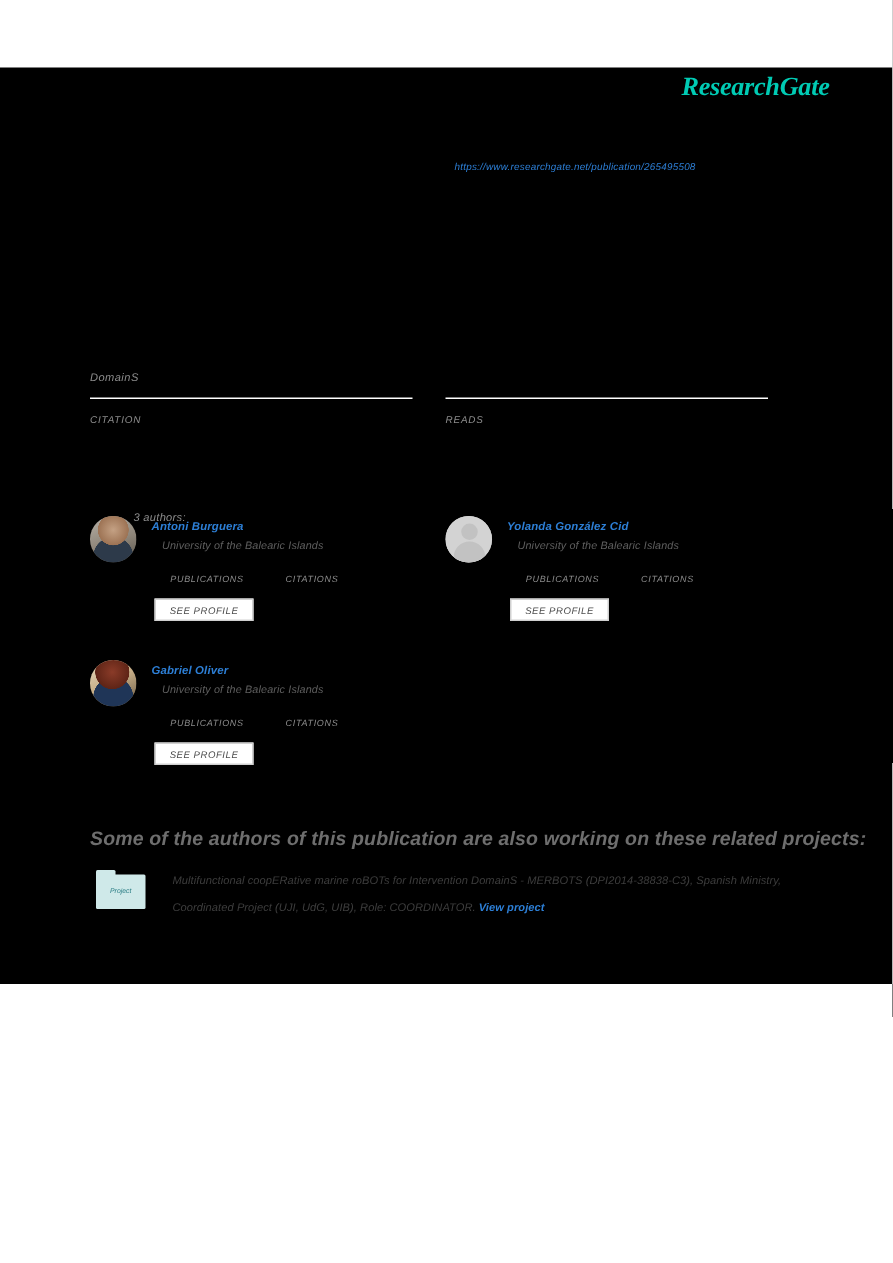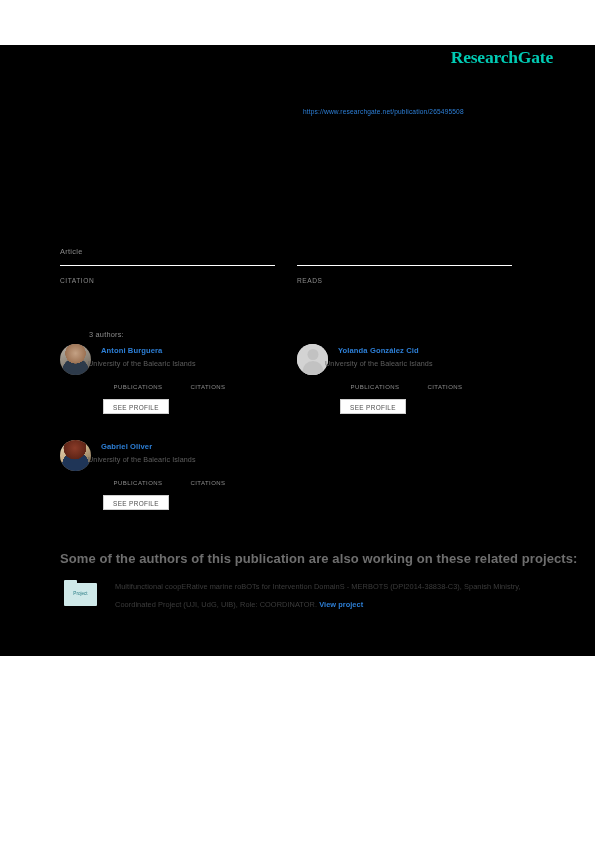--- a/index.html
+++ b/index.html
@@ -7,20 +7,21 @@
     padding: 0;
     background: #ffffff;
   }
   .page {
     position: relative;
     width: 595px;
     height: 656px;
     background: #ffffff;
     font-family: "Liberation Sans", sans-serif;
     overflow: hidden;
+    font-style: italic;
   }
   
   .black-body {
     position: absolute;
     left: 0;
     top: 45px;
     width: 595px;
     height: 718px;
     background: #000000;
   }
@@ -99,21 +100,21 @@
     font-size: 6.6px;
     color: #8c8c8c;
     letter-spacing: 0.55px;
   }
   .stat-label.left  { left: 60px; }
   .stat-label.right { left: 297px; }
   
   .authors-count {
     position: absolute;
     left: 60px;
-    top: 330px;
+    top: 340px;
     font-size: 7.4px;
     color: #8c8c8c;
     letter-spacing: 0.2px;
     padding-left: 29px;
   }
   .author {
     position: absolute;
     width: 240px;
     height: 85px;
   }
@@ -174,21 +175,21 @@
     top: 2px;
     font-size: 7.6px;
     font-weight: bold;
     color: #2d7fd6;
     letter-spacing: 0.1px;
     white-space: nowrap;
     text-align: center;
   }
   .author-affil {
     position: absolute;
-    left: 28px;
+    left: 48px;
     top: 15px;
     font-size: 7.2px;
     color: #5f5f5f;
     letter-spacing: 0.1px;
     white-space: nowrap;
   }
   .metric {
     position: absolute;
     top: 30px;
     text-align: center;
@@ -323,21 +324,21 @@
 
   <div class="black-body"></div>
 
   <div class="rg-logo">ResearchGate</div>
 
   <div class="rg-url">https://www.researchgate.net/publication/265495508</div>
 
   <div class="hidden-text hidden-title"></div>
   <div class="hidden-text hidden-conf"></div>
 
-  <div class="stat-kind">Article</div>
+  <div class="stat-kind">DomainS</div>
 
   <div class="stat-num left"></div>
   <div class="stat-num right"></div>
 
   <div class="rule left"></div>
   <div class="rule right"></div>
 
   <div class="stat-label left">CITATION</div>
   <div class="stat-label right">READS</div>
 

